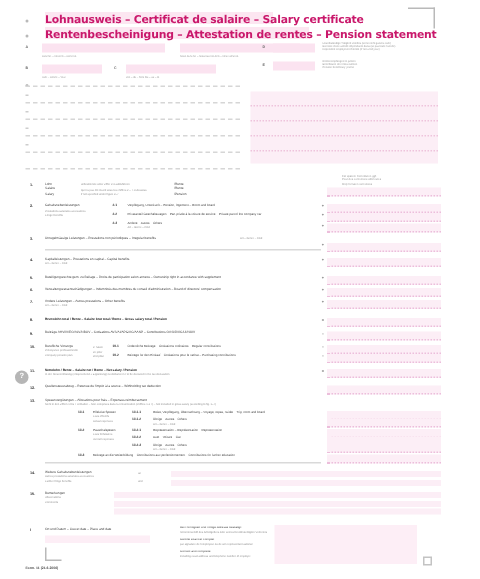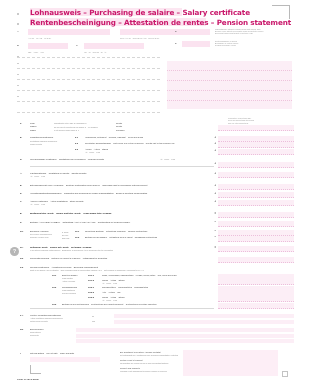--- a/index.html
+++ b/index.html
@@ -76,21 +76,21 @@
 
 <div class="page">
 
   <div id="corner-mark"></div>
 
   <div id="header">
     <div class="hdr-dot" style="top:9px"></div>
     <div class="hdr-dot" style="top:19px"></div>
 
     <div class="title-hl" style="left:30px;top:4px;width:152px;"></div>
-    <div class="title" id="title-1">Lohnausweis – Purchasing de salaire – Salary certificate</div>
+    <div class="title" id="title-1">Lohnausweis – Certificat de salaire – Salary certificate</div>
 
     <div class="title-hl" style="left:30px;top:14px;width:176px;"></div>
     <div class="title" id="title-2">Rentenbescheinigung – Attestation de rentes – Pension statement</div>
 
     <div class="hrow-label" style="top:26px">A</div>
     <div class="hfield" style="left:28px;top:25px;width:82px;"></div>
     <div class="hcap" style="left:28px;top:33px">AHV-Nr. – No AVS – OASI no.</div>
     <div class="hfield" style="left:120px;top:25px;width:80px;"></div>
     <div class="hcap" style="left:120px;top:33px">Neue AHV-Nr. – Nouveau No AVS – New OASI no.</div>
 

